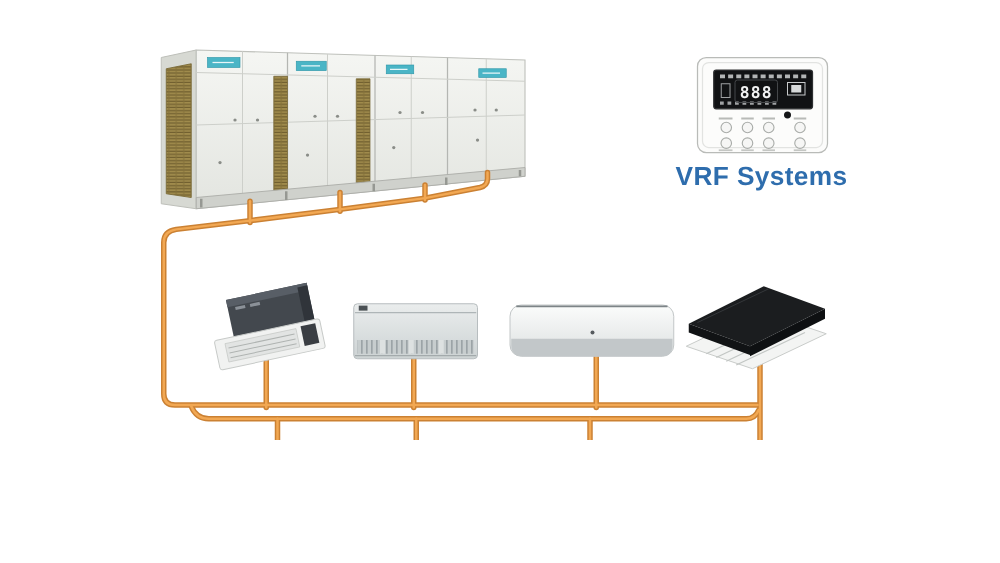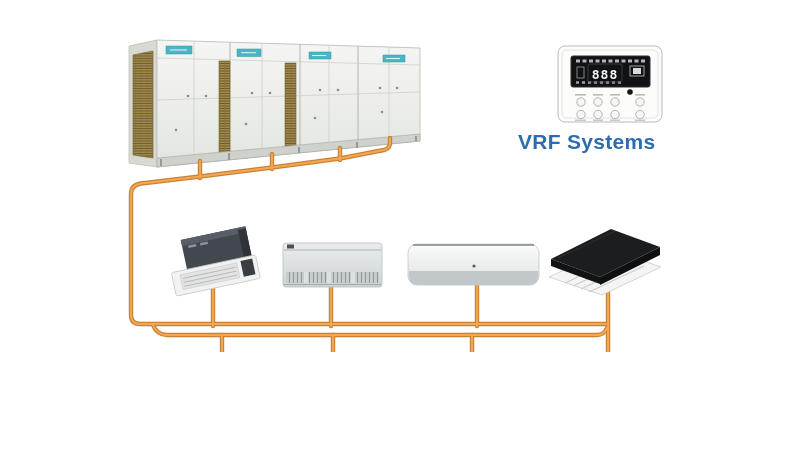--- a/index.html
+++ b/index.html
@@ -1,19 +1,19 @@
 <!DOCTYPE html>
 <html><head>
 <meta charset="utf-8">
 <style>
   html,body{margin:0;padding:0;background:#ffffff;}
   .stage{position:relative;width:800px;height:352px;background:#ffffff;overflow:hidden;
          font-family:"Liberation Sans",sans-serif;}
   .stage svg{position:absolute;left:0;top:0;}
-  .vrf-title{position:absolute;left:518px;top:130px;width:160px;text-align:left;
+  .vrf-title{position:absolute;left:518px;top:130px;width:160px;text-align:right;
              font-size:21px;font-weight:bold;color:#2E6DAD;letter-spacing:0.3px;
              font-family:"Liberation Sans",sans-serif;}
   .seg{font-family:"DejaVu Sans Mono",monospace;font-weight:bold;}
 </style>
 </head>
 <body>
 
 <div class="stage">
 <svg width="800" height="450" viewBox="0 0 800 450" xmlns="http://www.w3.org/2000/svg">
   <defs>

